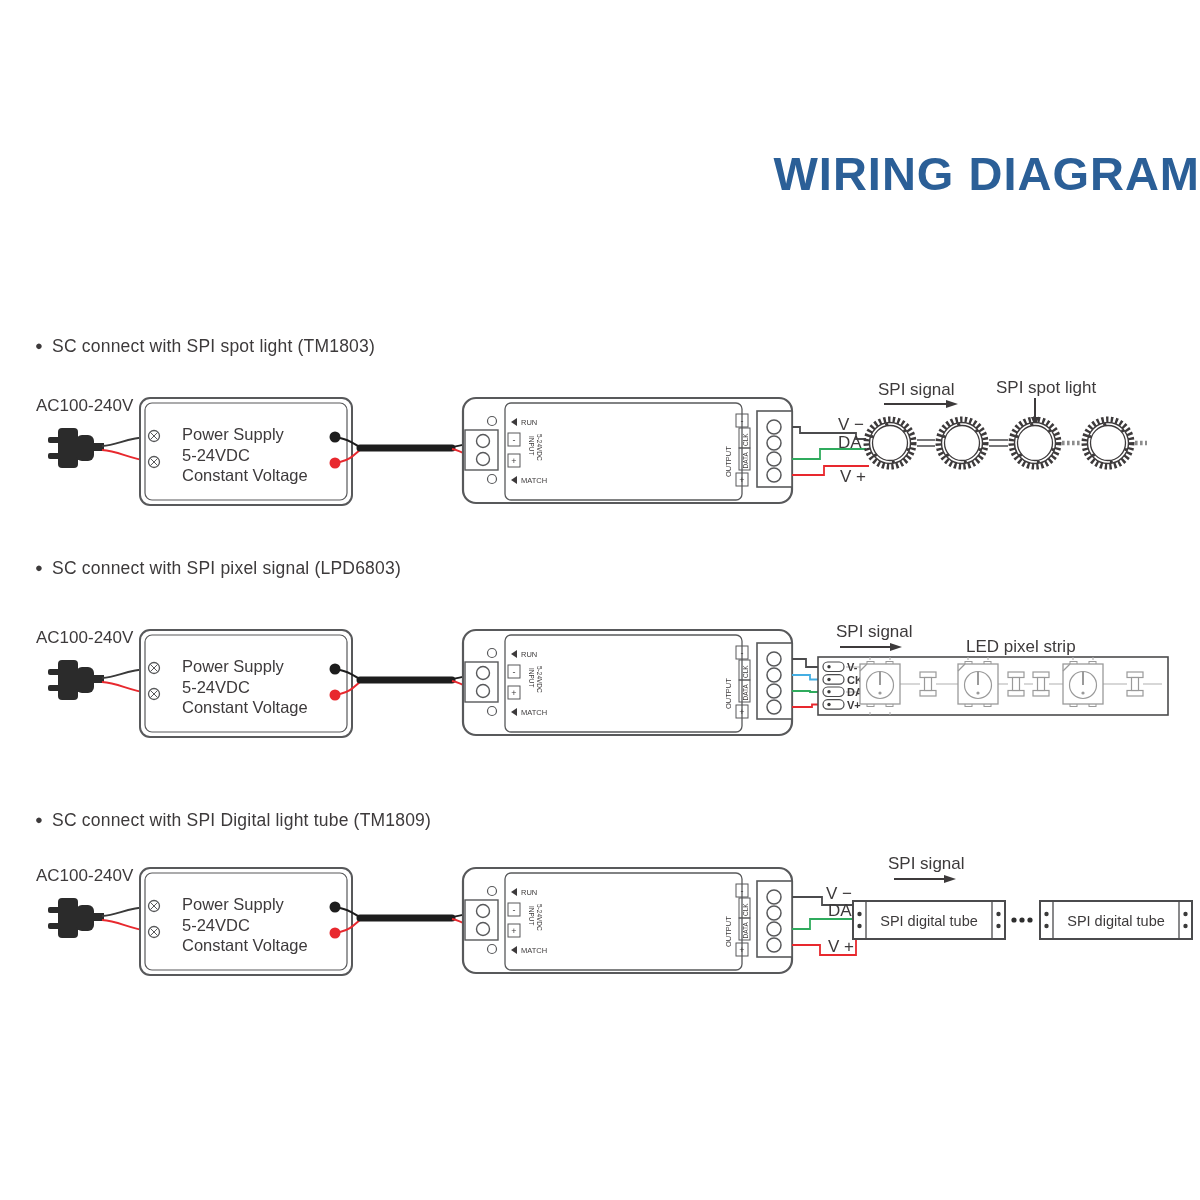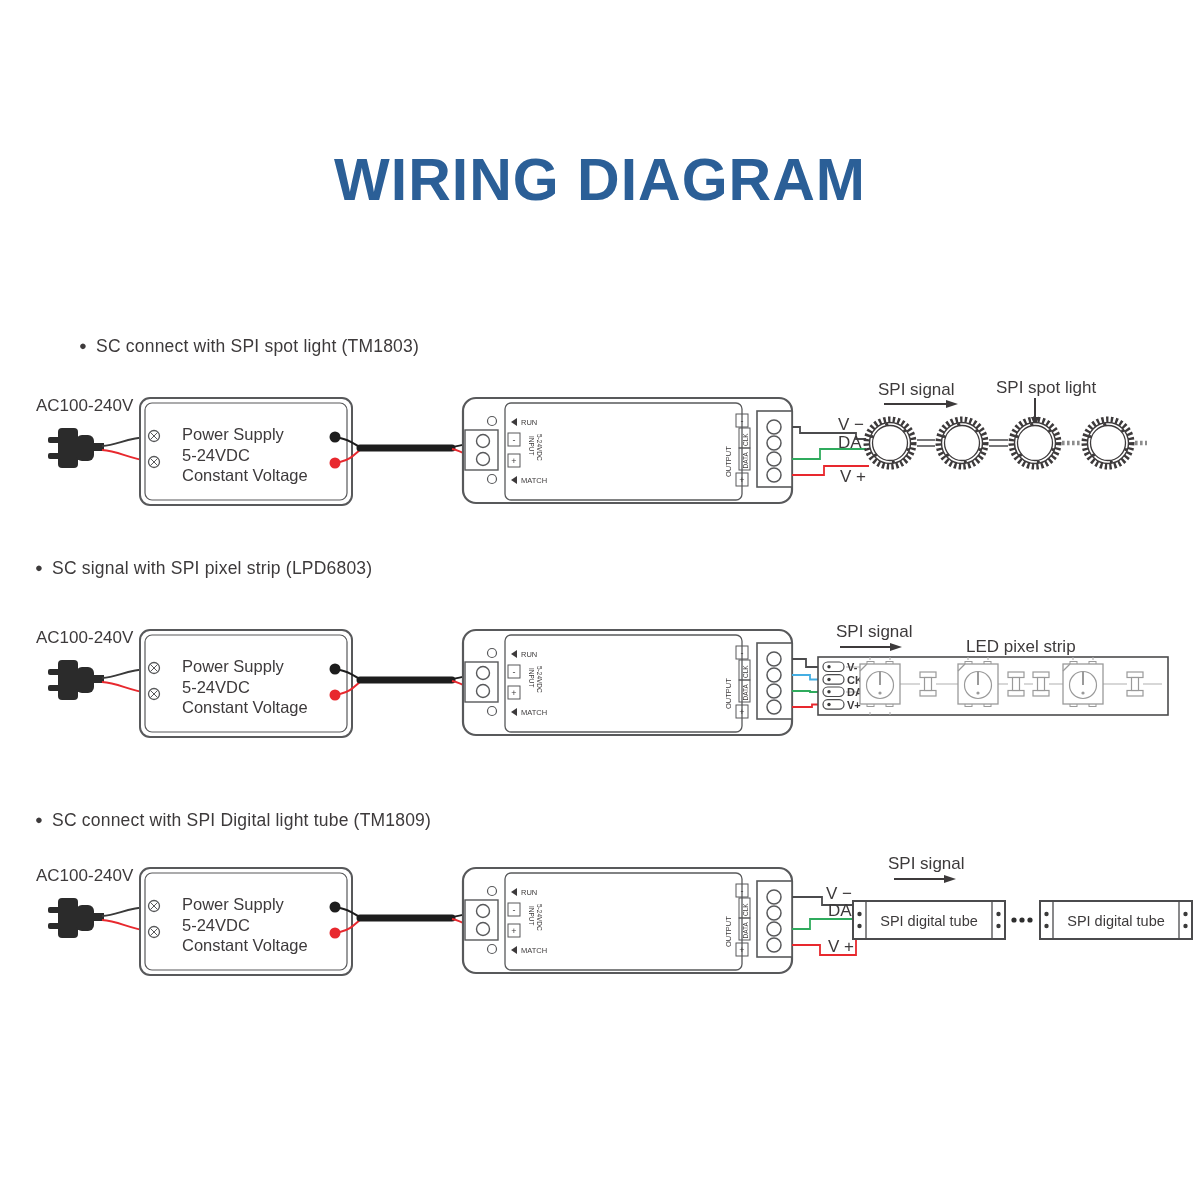--- a/index.html
+++ b/index.html
@@ -1,40 +1,40 @@
 <!DOCTYPE html>
 <html><head>
 <meta charset="utf-8">
 <style>
   html,body{margin:0;padding:0;background:#ffffff;}
   body{width:1200px;height:1200px;position:relative;font-family:"Liberation Sans",sans-serif;color:#3d3a3b;overflow:hidden;}
-  .page-title{position:absolute;top:146px;left:0;width:100%;text-align:center;
-    font-size:59px;font-weight:800;letter-spacing:1px;color:#2b5f97;}
+  .page-title{position:absolute;top:146px;left:0;width:100%;text-align:right;
+    font-size:47px;font-weight:800;letter-spacing:1px;color:#2b5f97;}
   .section-heading{position:absolute;left:35px;font-size:17.5px;color:#3d3a3b;letter-spacing:.2px;}
   .section-heading .bullet{display:inline-block;font-size:13px;vertical-align:2px;margin-right:9px;color:#3d3a3b;}
-  #h1{top:336px;margin-left:44px;} #h2{top:558px;} #h3{top:810px;text-align:right;}
+  #h1{top:336px;} #h2{top:558px;} #h3{top:810px;text-align:right;}
   svg{position:absolute;top:0;left:0;}
   svg text{font-family:"Liberation Sans",sans-serif;fill:#3d3a3b;}
   .lbl{font-size:17px;}
   .psu-txt{font-size:16.5px;}
   .tiny{font-size:7.5px;}
   .tinier{font-size:6.5px;}
   .termlbl{font-size:11px;font-weight:700;}
   .tubetxt{font-size:14.5px;}
 </style>
 </head>
 <body>
 
 <div class="page-title">WIRING DIAGRAM</div>
 
 <div id="h1" class="section-heading">
   <span class="bullet">●</span><span>SC connect with SPI spot light (TM1803)</span>
 </div>
 <div id="h2" class="section-heading">
-  <span class="bullet">●</span><span>SC signal with SPI pixel strip (LPD6803)</span>
+  <span class="bullet">●</span><span>SC connect with SPI pixel signal (LPD6803)</span>
 </div>
 <div id="h3" class="section-heading">
   <span class="bullet">●</span><span>SC connect with SPI Digital light tube (TM1809)</span>
 </div>
 
 <svg width="1200" height="1200" viewBox="0 0 1200 1200">
   <defs>
 
     <g id="psu-unit">
       <text x="36" y="411" class="lbl">AC100-240V</text>

